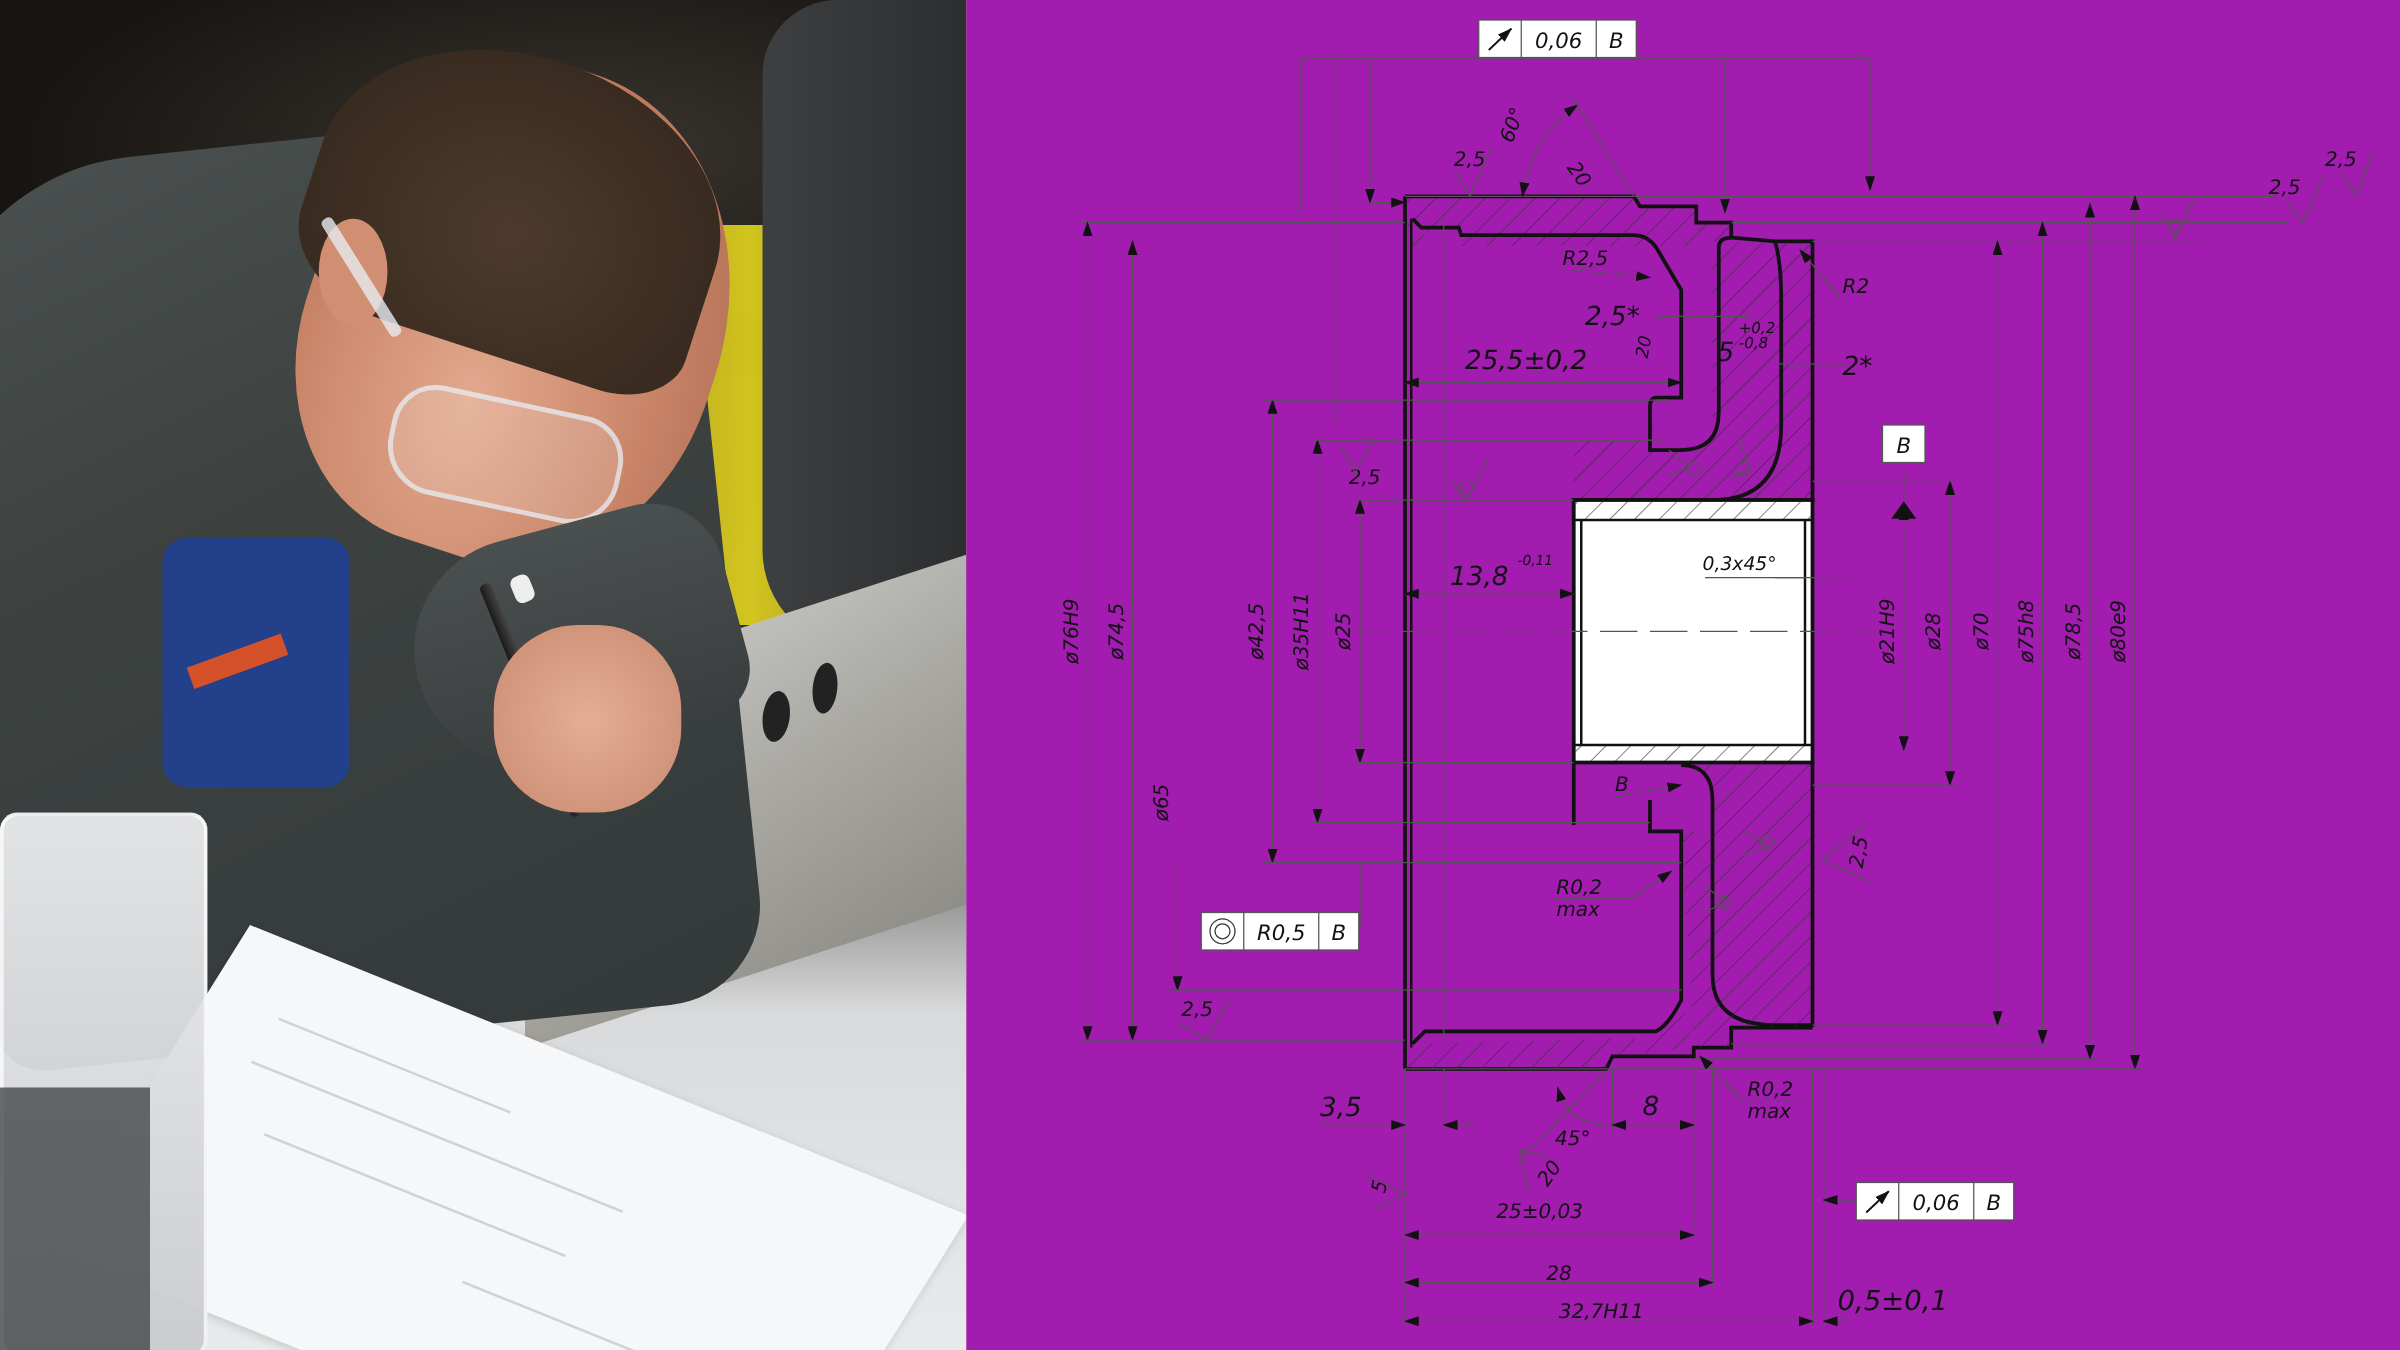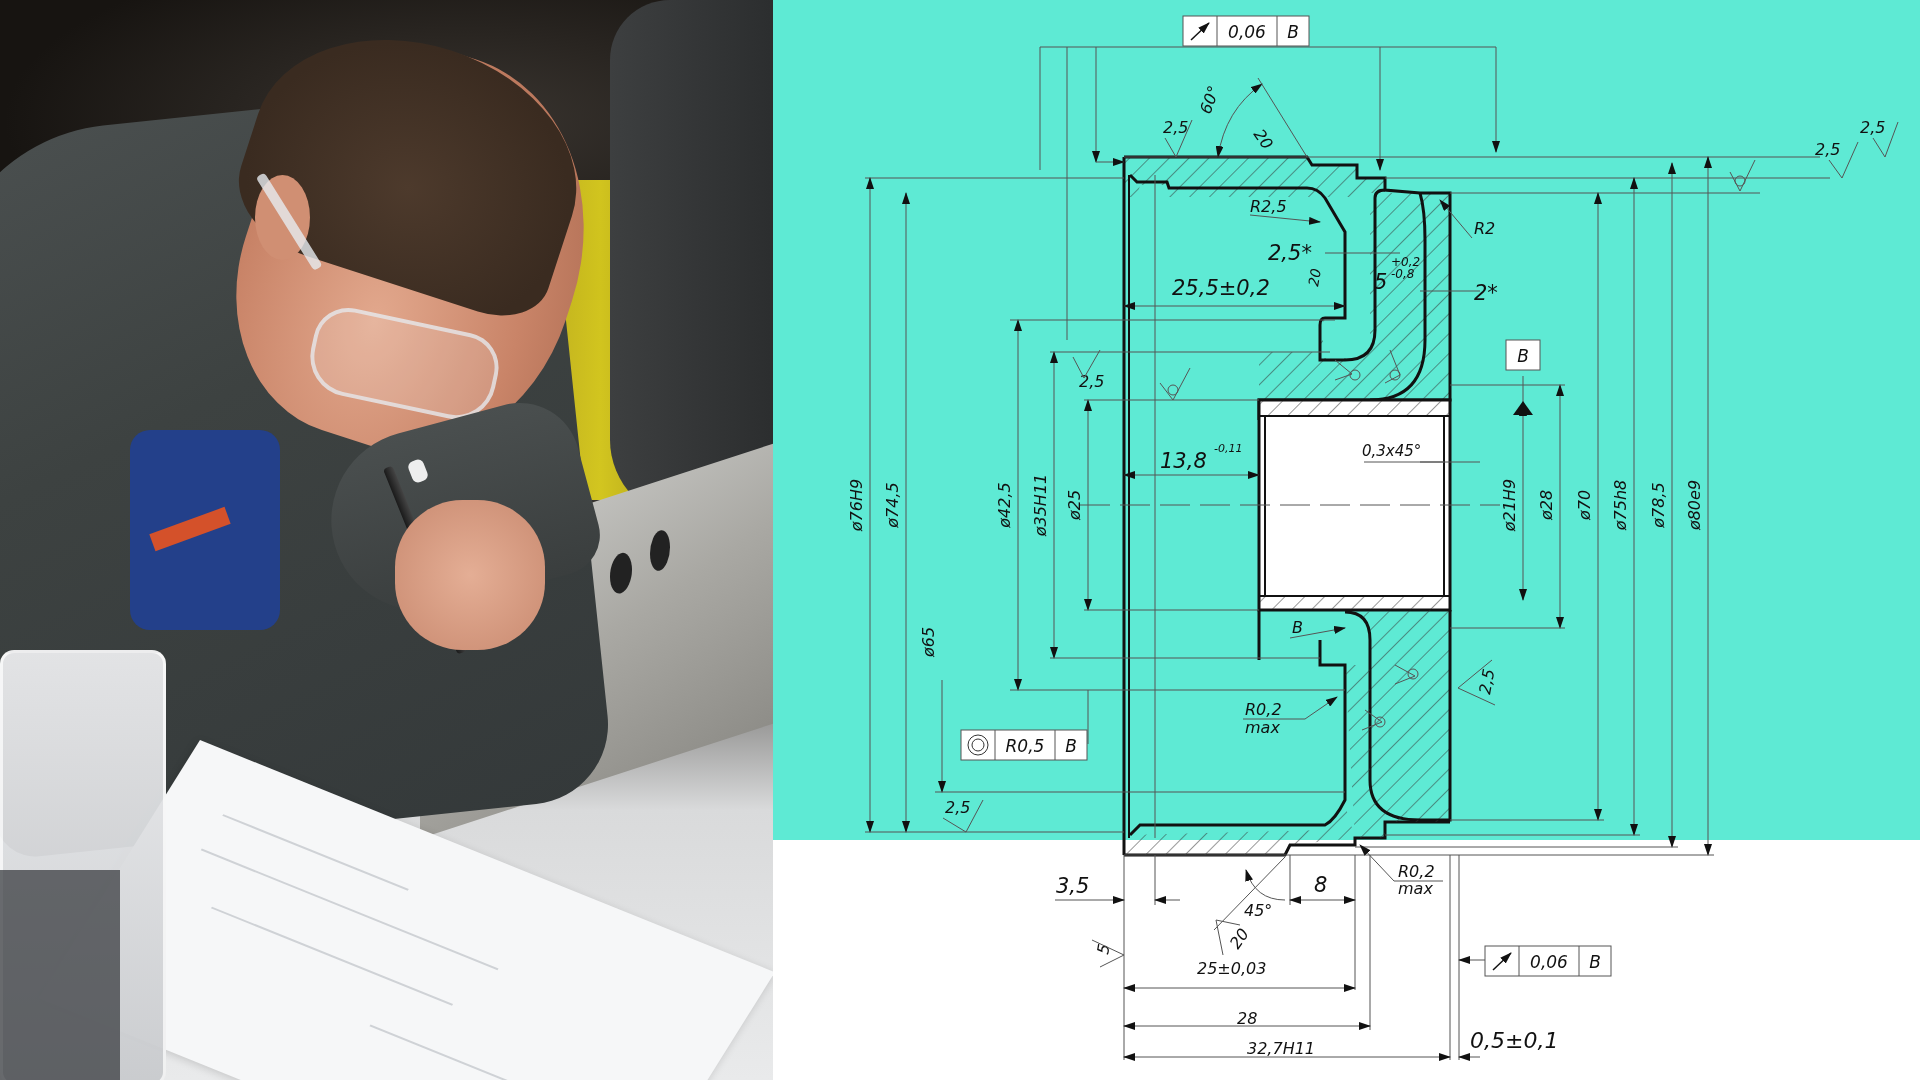--- a/index.html
+++ b/index.html
@@ -20,21 +20,21 @@
   .arm{position:absolute;left:330px;top:420px;width:260px;height:180px;background:linear-gradient(180deg,#4a4f4f,#3a3e3e);border-radius:90px 60px 40px 90px;transform:rotate(-15deg);}
   .hand{position:absolute;left:395px;top:500px;width:150px;height:150px;background:radial-gradient(ellipse,#e4ae95,#c98a70);border-radius:45%;}
   .pen{position:absolute;left:420px;top:460px;width:10px;height:200px;background:linear-gradient(90deg,#1a1a1a,#444);transform:rotate(-22deg);border-radius:4px;}
   .pen-tip{position:absolute;left:410px;top:460px;width:16px;height:22px;background:#eee;border-radius:6px;transform:rotate(-22deg);}
   .metal{position:absolute;left:420px;top:500px;width:360px;height:280px;background:linear-gradient(160deg,#c9c9c6 0%,#a9a8a3 50%,#8e8d88 100%);transform:skewY(-18deg);border-radius:4px;}
   .hole{position:absolute;border-radius:50%;background:#222;}
   .container{position:absolute;left:0;top:650px;width:160px;height:430px;background:linear-gradient(180deg,rgba(235,236,238,.95),rgba(200,202,205,.95));border:3px solid rgba(255,255,255,.7);border-radius:14px;}
   .container-dark{position:absolute;left:0;top:870px;width:120px;height:210px;background:#3a3c40;opacity:.75;}
   .paper{position:absolute;left:200px;top:740px;width:620px;height:300px;background:#f6f7f8;transform:rotate(22deg) skewX(-10deg);transform-origin:left top;box-shadow:0 2px 8px rgba(0,0,0,.15);}
   .paper-line{position:absolute;height:2px;background:#cfd2d6;}
-  .drawing{position:absolute;left:773px;top:0;width:1147px;height:840px;background:#5eead4;text-align:center;}
+  .drawing{position:absolute;left:773px;top:0;width:1147px;height:1080px;background:#a21caf;text-align:center;}
   svg text{font-family:"DejaVu Sans",sans-serif;font-style:italic;fill:#111;}
 </style>
 </head>
 <body>
 
 <div class="photo">
   <div class="bg-dark"></div>
   <div class="bg-yellow"></div>
   <div class="person-right"></div>
   <div class="metal">

